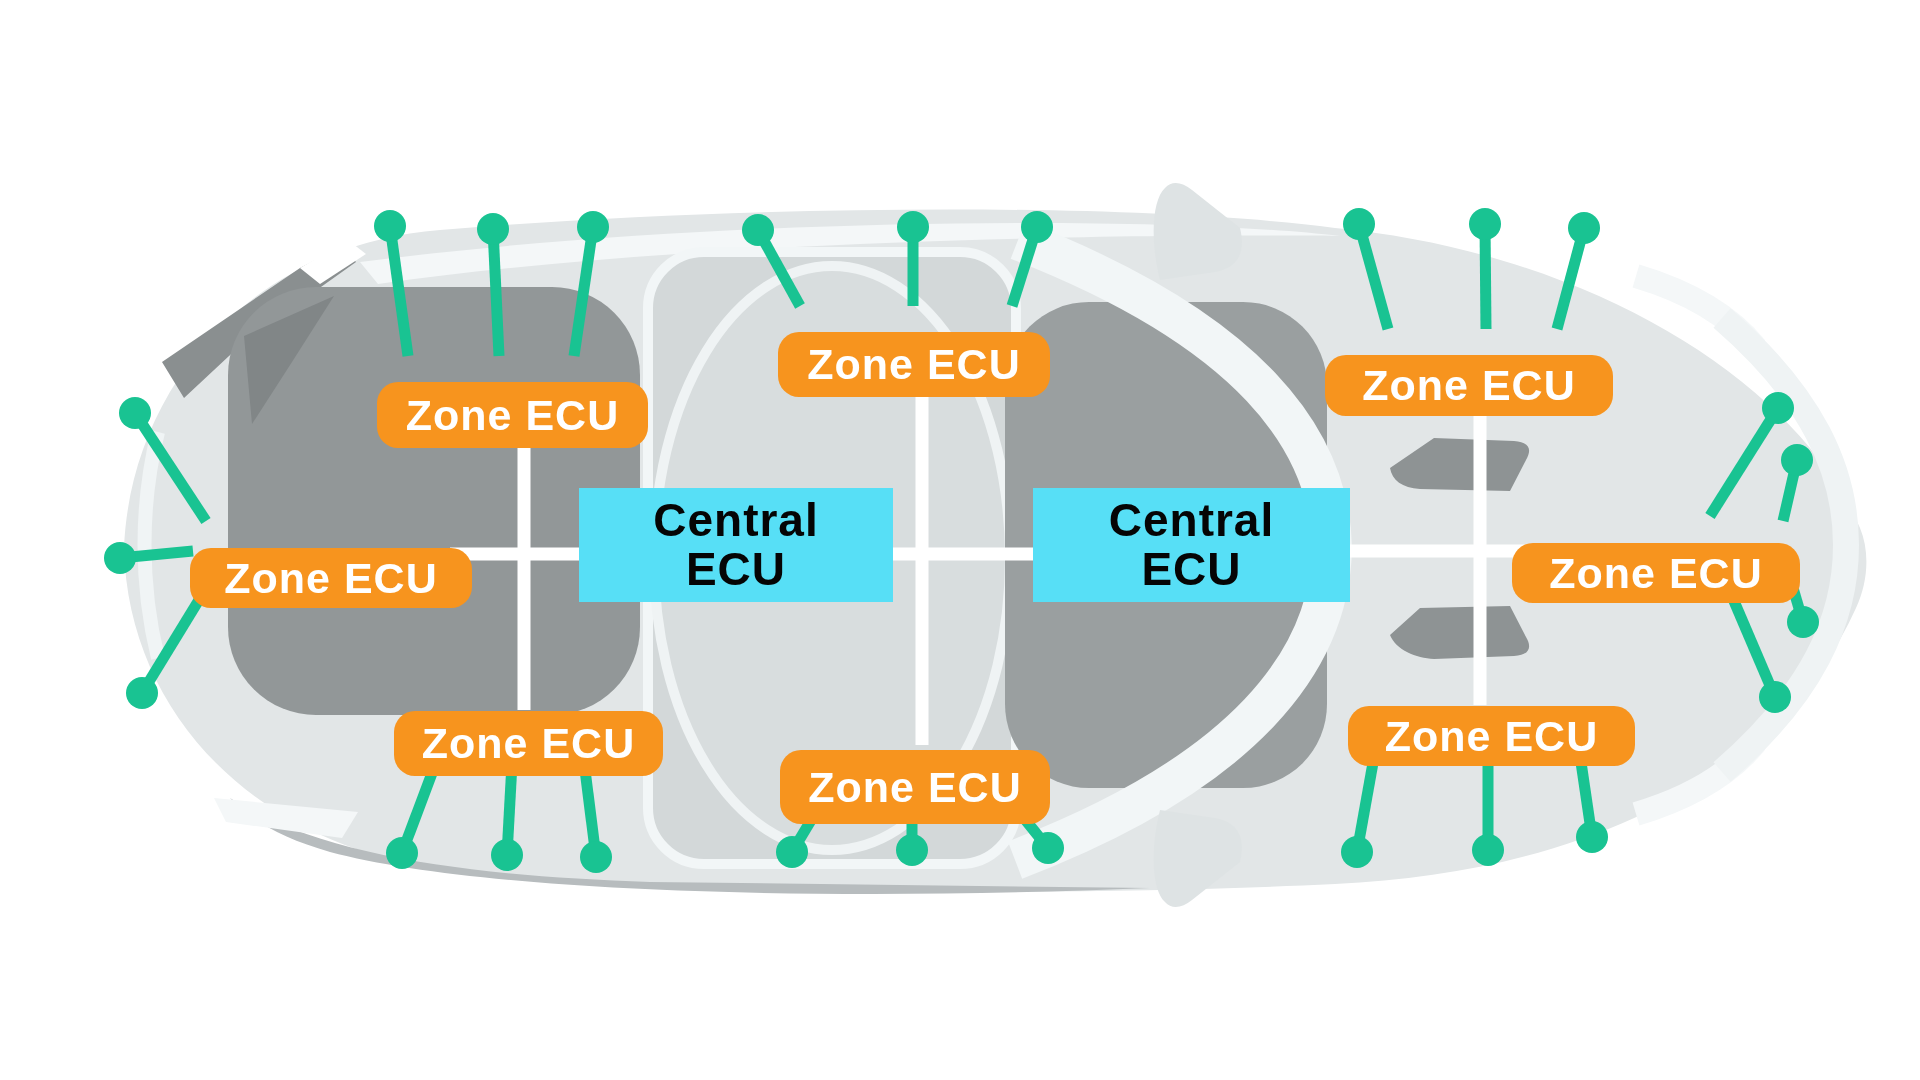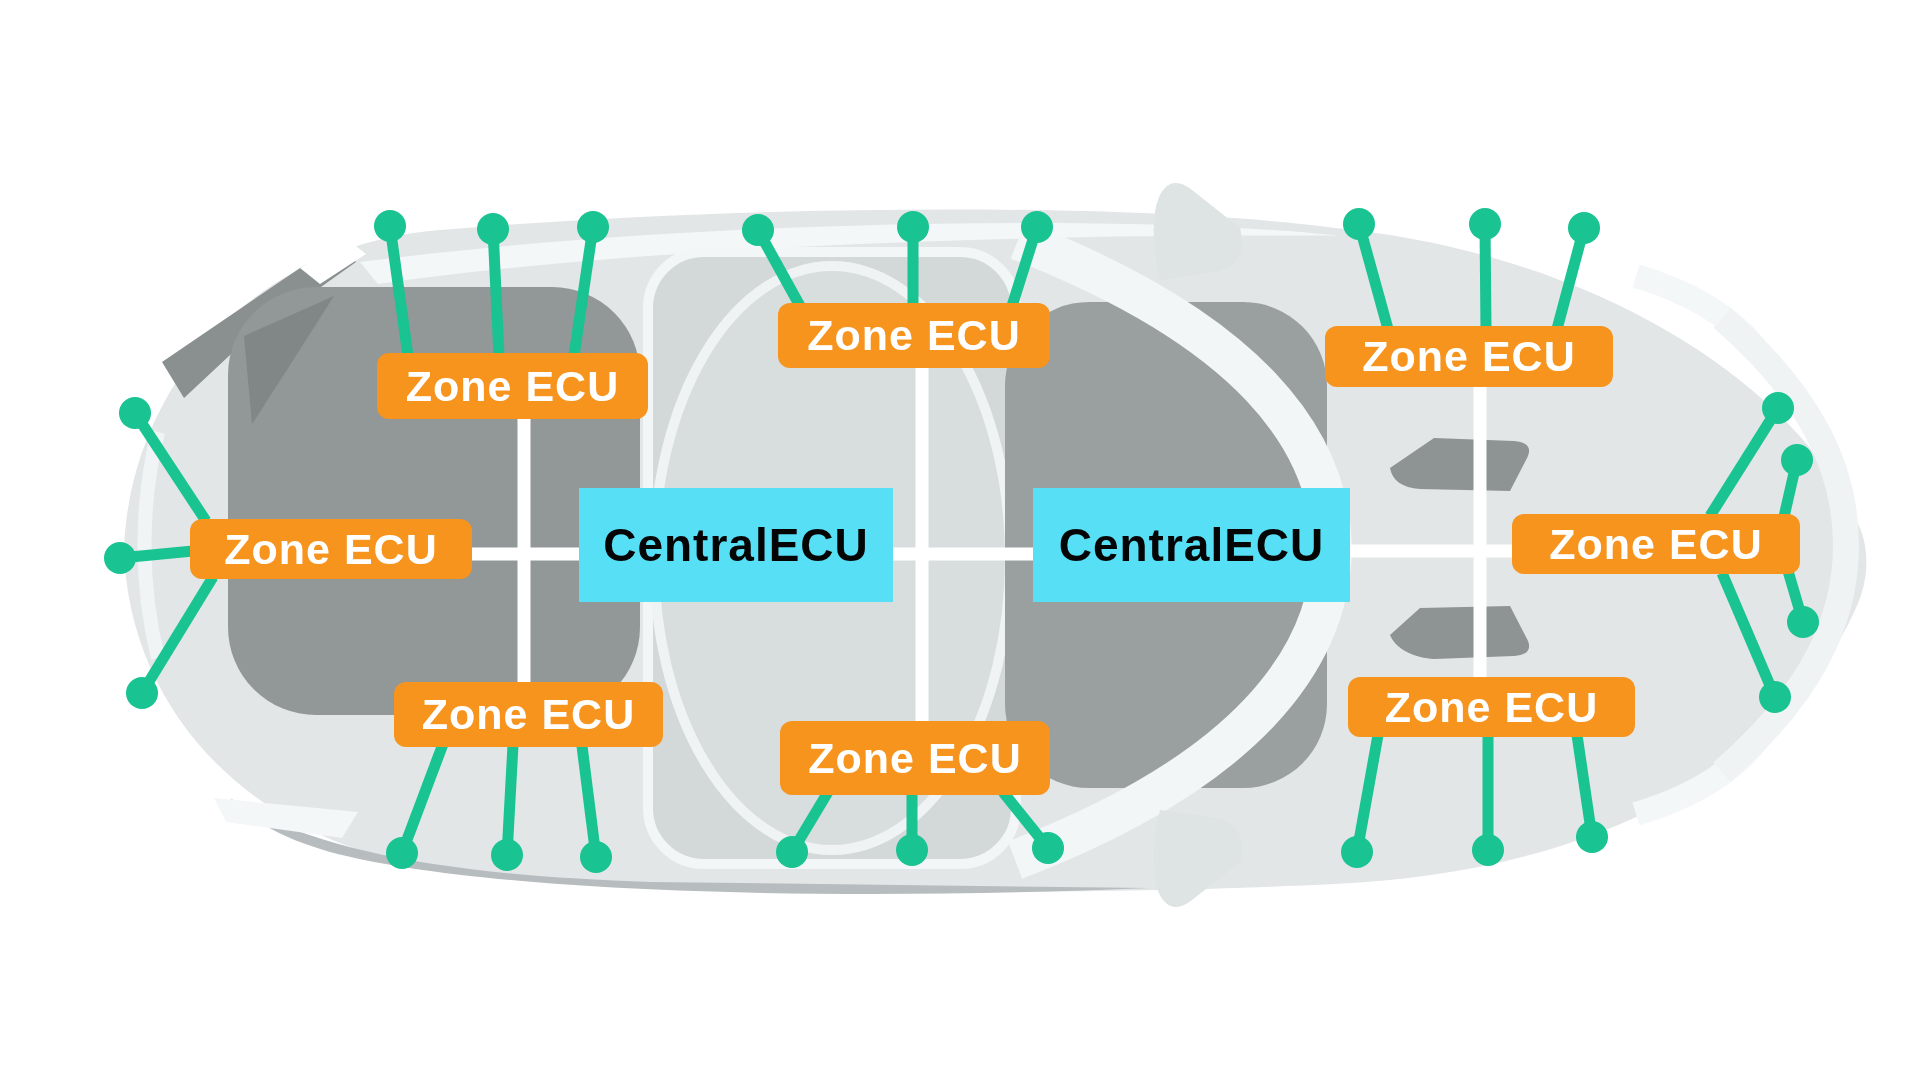--- a/index.html
+++ b/index.html
@@ -8,26 +8,27 @@
     background:#ffffff; overflow:hidden;
     font-family:"Liberation Sans", sans-serif;
   }
   .stage svg { position:absolute; inset:0; width:1920px; height:1080px; }
   #boxes { position:absolute; inset:0; }
   .ecu-box {
     position:absolute; display:flex; align-items:center; justify-content:center;
     box-sizing:border-box; text-align:center; font-weight:bold;
   }
   .zone-box {
-    border-radius:12px; color:#ffffff; font-size:43px; letter-spacing:1px;
+    border-radius:21px; color:#ffffff; font-size:43px; letter-spacing:1px;
     white-space:nowrap;
+    margin-top:29px;
   }
   .central-box {
     color:#050505; font-size:46px; letter-spacing:1px;
-    flex-direction:row; line-height:1.06;
+    flex-direction:column; line-height:1.06;
   }
 </style>
 </head>
 <body>
 
 <div class="stage">
   <svg viewBox="0 0 1920 1080" aria-hidden="true">
 
     <g id="car">
       <path d="M 124 548 C 130 396 242 246 440 230 C 750 204 1140 202 1335 228

